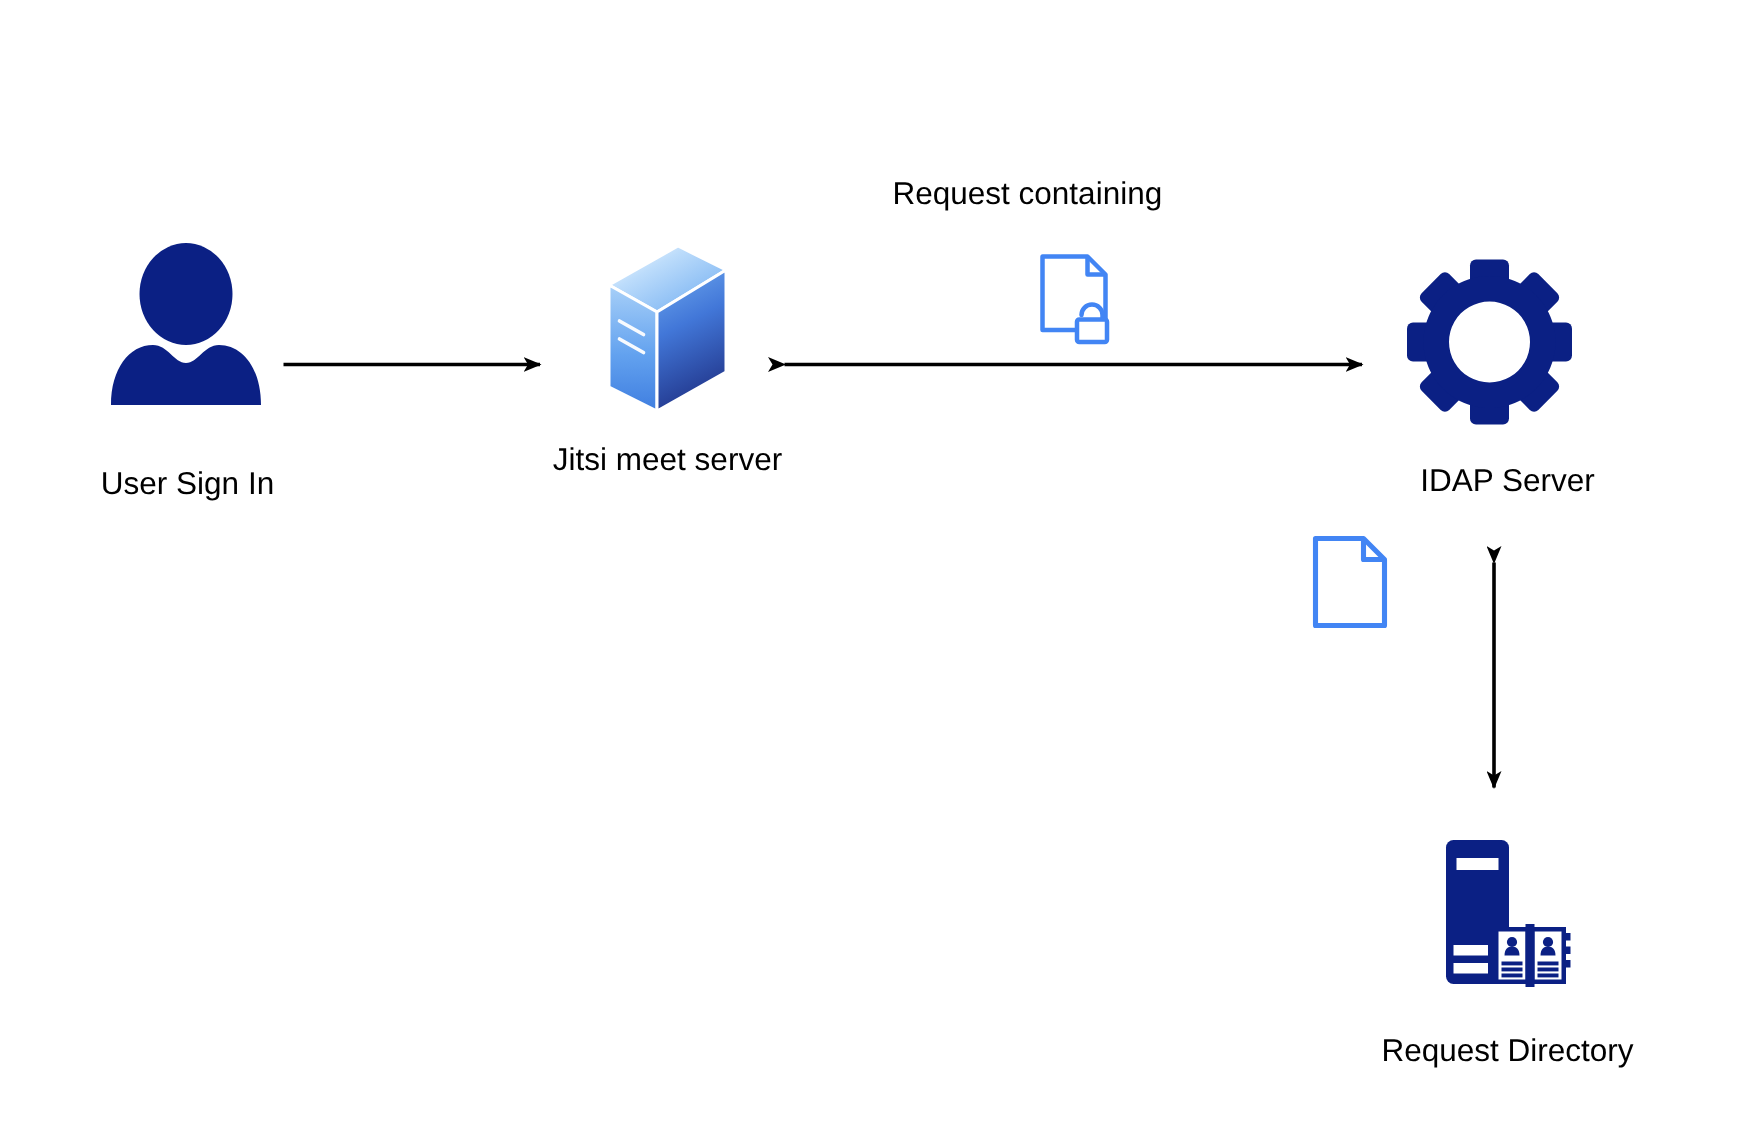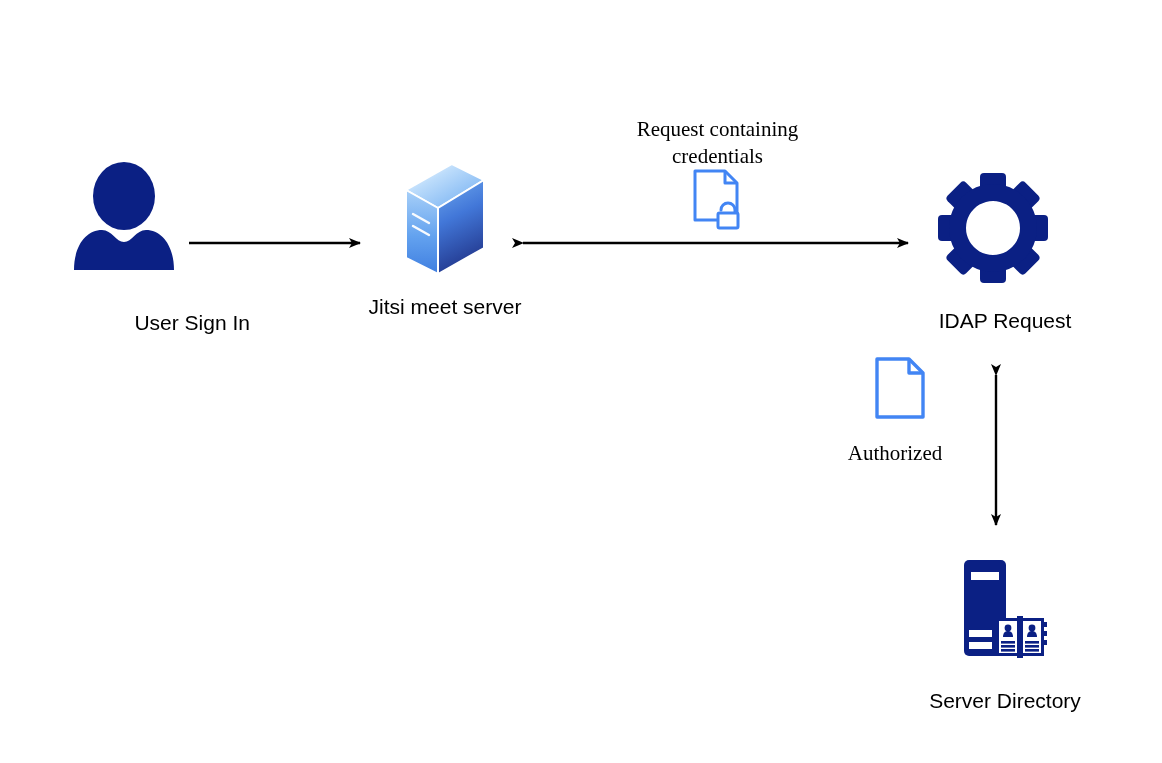--- a/index.html
+++ b/index.html
@@ -29,30 +29,30 @@
     color: #000000;
     text-align: center;
     white-space: nowrap;
     font-family: "Liberation Sans", sans-serif;
   }
   .edge-label {
     position: absolute;
     font-size: 21px;
     line-height: 27px;
     color: #000000;
-    text-align: center;
-    font-family: Liberation Serif, serif;
+    text-align: left;
+    font-family: Liberation Sans, sans-serif;
   }
   .icon-box {
     position: absolute;
   }
   .icon-box svg { display: block; }
 
   
-  #label-user-sign-in  { left: 0px;   top: 310px; width: 250px; text-align: right; }
+  #label-user-sign-in  { left: 0px;   top: 310px; width: 250px; }
   #label-jitsi-server  { left: 320px; top: 294px; width: 250px; }
   #label-ldap-server   { left: 880px; top: 308px; width: 250px; }
   #label-active-dir    { left: 880px; top: 688px; width: 250px; }
 
   #label-request-credentials { left: 595px; top: 116px; width: 245px; }
   #label-authorized-request  { left: 790px; top: 440px; width: 210px; }
 
   
   #icon-user        { left: 72px;  top: 160px; }
   #icon-jitsi       { left: 398px; top: 162px; }
@@ -199,24 +199,22 @@
       <rect x="81" y="73" width="4" height="5" fill="#0b2084"></rect>
       <rect x="81" y="82" width="4" height="5" fill="#0b2084"></rect>
     </g>
   </svg>
 </div>
 
 <div class="node-label" id="label-user-sign-in">User Sign In</div>
 
 <div class="node-label" id="label-jitsi-server">Jitsi meet server</div>
 
-<div class="node-label" id="label-ldap-server">IDAP Request</div>
-
-<div class="node-label" id="label-active-dir">Server Directory</div>
+<div class="node-label" id="label-ldap-server">IDAP Server</div>
+
+<div class="node-label" id="label-active-dir">Request Directory</div>
 
 <div class="edge-label" id="label-request-credentials">
   <div>Request containing</div>
-  <div>credentials</div>
 </div>
 
 <div class="edge-label" id="label-authorized-request">
-  <div>Authorized</div>
 </div>
 
 </body></html>

